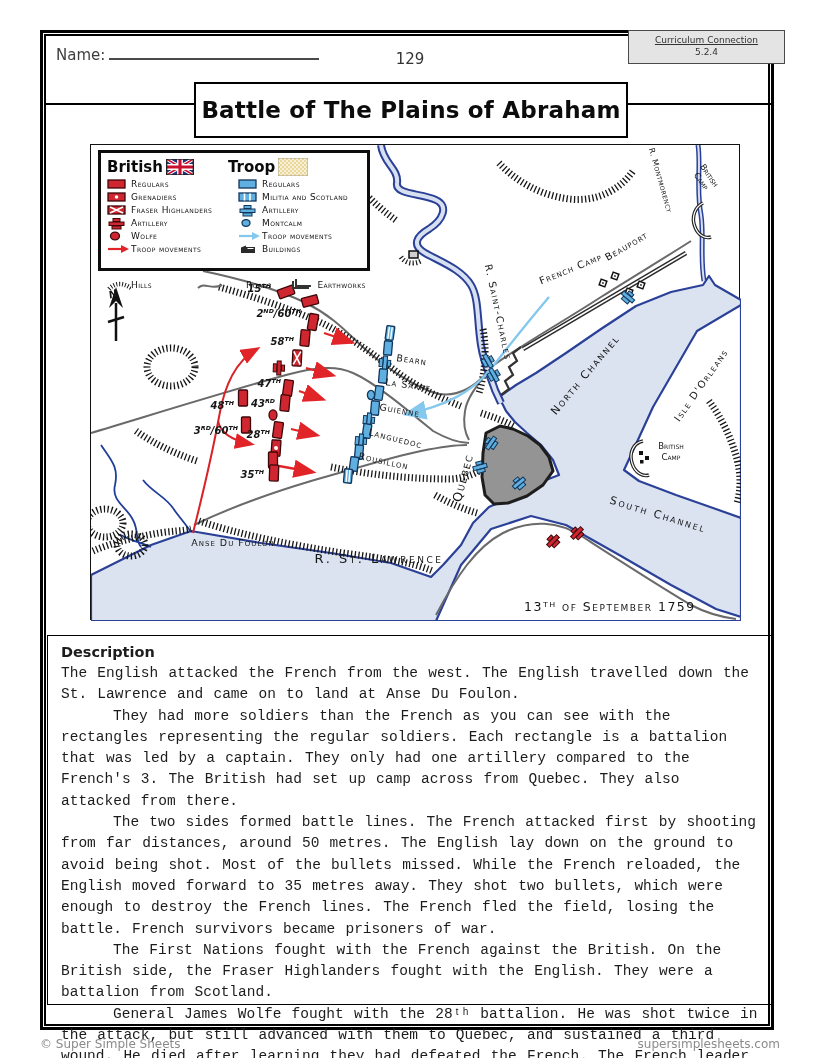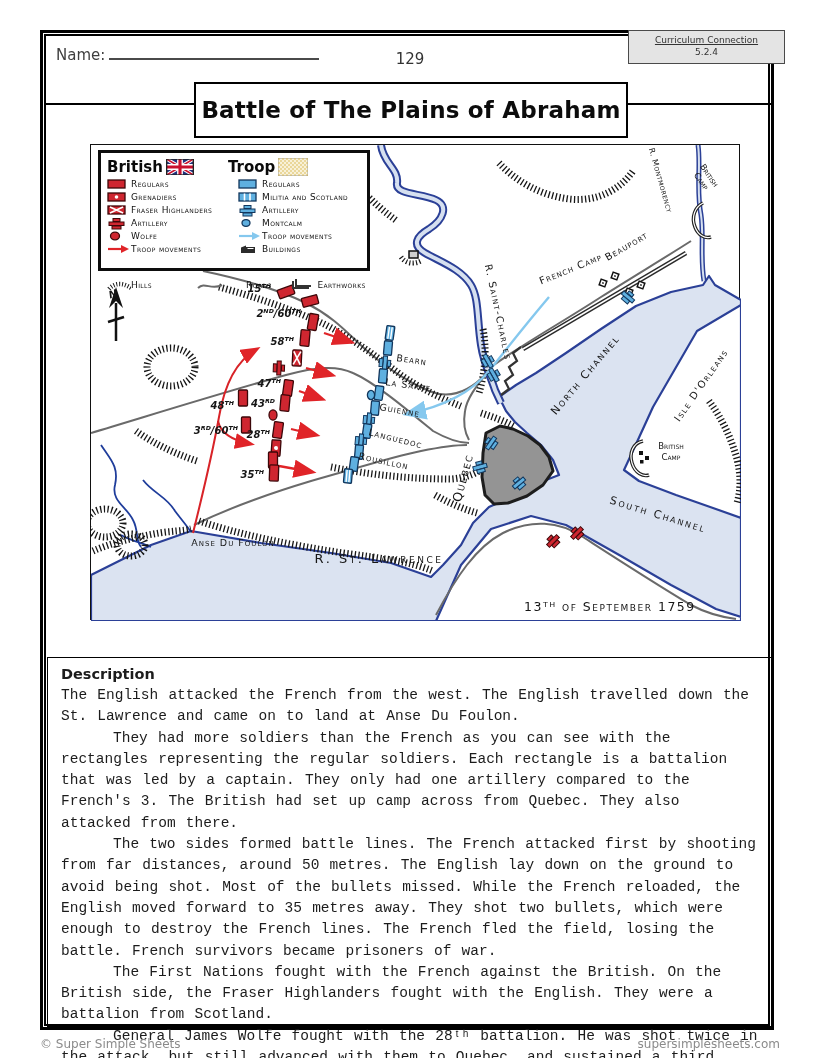--- a/index.html
+++ b/index.html
@@ -21,21 +21,21 @@
   .leg-title{font-size:15px;font-weight:bold;color:#0a0a0a;}
   .leg-flag{margin-left:3px;display:inline-flex;}
   .leg-grid{display:grid;grid-template-columns:129px 1fr;column-gap:2px;}
   .leg-item{display:flex;align-items:center;height:12.9px;}
   .leg-ic{width:24px;display:inline-flex;justify-content:flex-start;flex:none;}
   .leg-lab{font-size:9px;font-variant:small-caps;letter-spacing:.4px;color:#111;white-space:nowrap;}
   .leg-bottom{display:flex;align-items:center;height:14px;margin-top:1px;}
   .leg-bottom .grp{display:flex;align-items:center;margin-top:44px;}
   .g2{margin-left:44px;gap:20px;} .g3{margin-left:18px;}
   
-  .desc-box{position:absolute;left:47px;top:657px;width:726px;height:370px;border:1.5px solid #000;box-sizing:border-box;padding:6px 13px;color:#1c1c1c;}
+  .desc-box{position:absolute;left:47px;top:635px;width:726px;height:370px;border:1.5px solid #000;box-sizing:border-box;padding:6px 13px;color:#1c1c1c;}
   .desc-title{font-size:14.5px;font-weight:bold;line-height:21px;}
   .desc-box p{margin:0;font-size:14.5px;line-height:21.3px;word-spacing:1.5px;font-family:Liberation Mono, monospace;}
   .desc-box p.ind{text-indent:52px;}
   .footer{position:absolute;left:40px;top:1037px;width:740px;display:flex;justify-content:space-between;font-size:12px;color:#8b8b8b;}
   
   text{font-family:"DejaVu Sans",sans-serif;fill:#161616;}
   .sc{font-variant:small-caps;}
   .geo{letter-spacing:2px;font-size:11px;}
   .geo2{letter-spacing:1.5px;font-size:10px;}
   .unit{font-weight:bold;font-style:italic;font-size:10px;}

